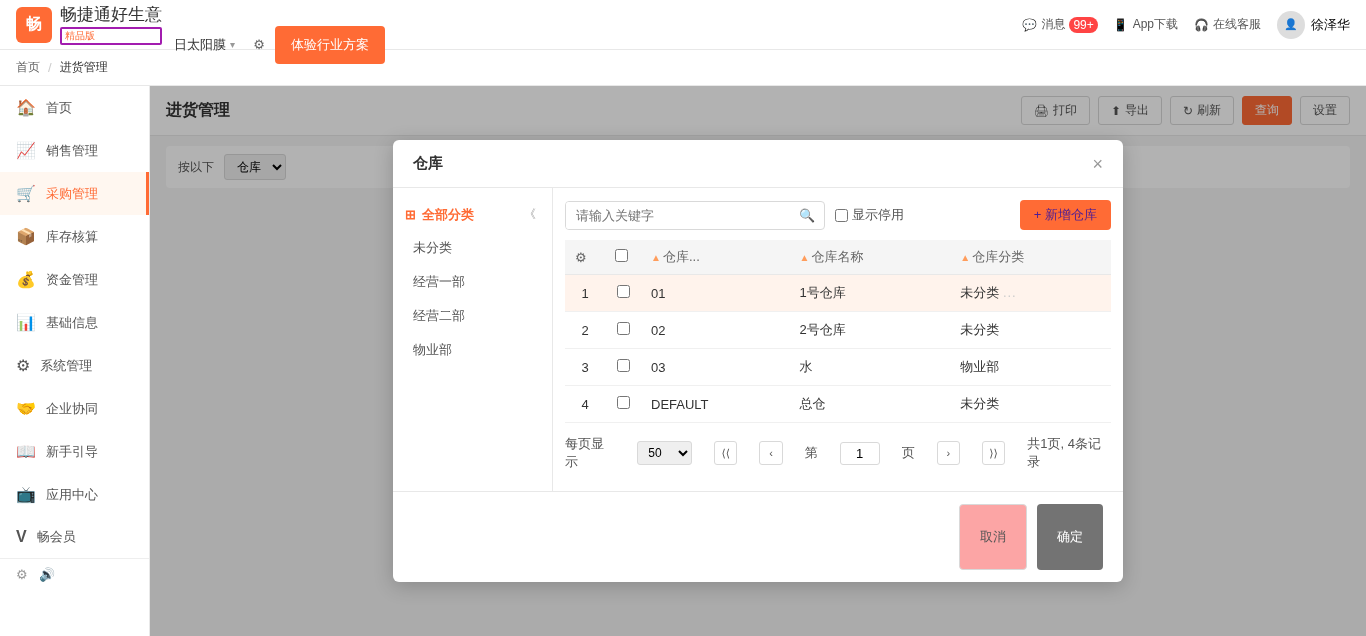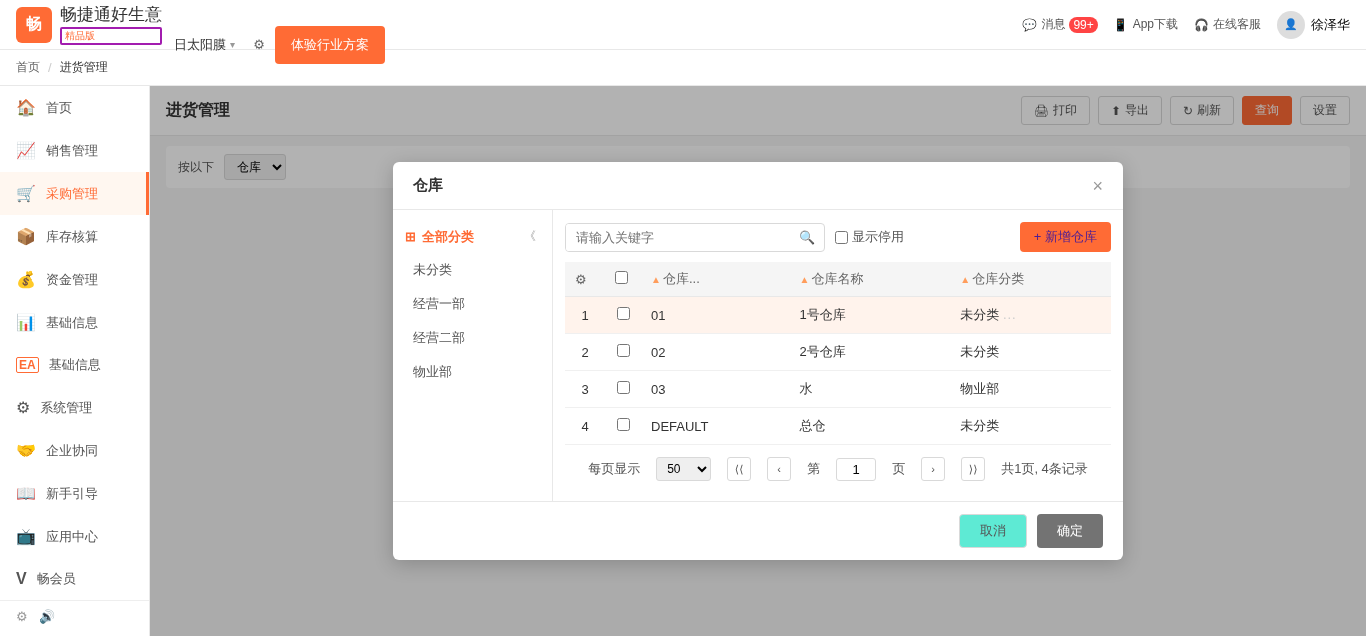--- a/index.html
+++ b/index.html
@@ -322,21 +322,21 @@
     .row-num { color: #999; text-align: center; width: 40px; }
     .settings-col { text-align: center; width: 40px; }
     .check-col { text-align: center; width: 36px; }
 
     
     .pagination {
       display: flex;
       align-items: center;
       justify-content: center;
       padding: 12px 0 8px;
-      gap: 16px;
+      gap: 22px;
       font-size: 13px;
       color: #555;
       margin-top: auto;
     }
     .page-size-label { color: #555; }
     .page-size-select {
       border: 1px solid #d9d9d9;
       border-radius: 3px;
       padding: 3px 6px;
       font-size: 12px;
@@ -365,23 +365,23 @@
 
     
     .modal-footer {
       padding: 12px 20px;
       border-top: 1px solid #e8e8e8;
       display: flex;
       justify-content: flex-end;
       gap: 10px;
     }
     .cancel-btn {
-      padding: 7px 20px;
+      padding: 23px 20px;
       border: 1px solid #d9d9d9;
-      background: #5eead4;
+      background: #fca5a5;
       border-radius: 4px;
       cursor: pointer;
       font-size: 13px;
       color: #555;
     }
     .confirm-btn {
       padding: 7px 20px;
       border: none;
       background: #737373;
       color: white;
@@ -481,24 +481,20 @@
     <div class="sidebar-item">
       <span class="sidebar-icon">📦</span>
       <span>库存核算</span>
     </div>
     <div class="sidebar-item">
       <span class="sidebar-icon">💰</span>
       <span>资金管理</span>
     </div>
     <div class="sidebar-item">
       <span class="sidebar-icon">📊</span>
-      <span>基础信息</span>
-    </div>
-    <div class="sidebar-item">
-      <span class="sidebar-icon" style="font-style:normal;font-size:12px;font-weight:bold;color:#ff6b35;border:1px solid #ff6b35;padding:0 2px;border-radius:2px;">EA</span>
       <span>基础信息</span>
     </div>
     <div class="sidebar-item">
       <span class="sidebar-icon">⚙</span>
       <span>系统管理</span>
     </div>
     <div class="sidebar-item">
       <span class="sidebar-icon">🤝</span>
       <span>企业协同</span>
     </div>

